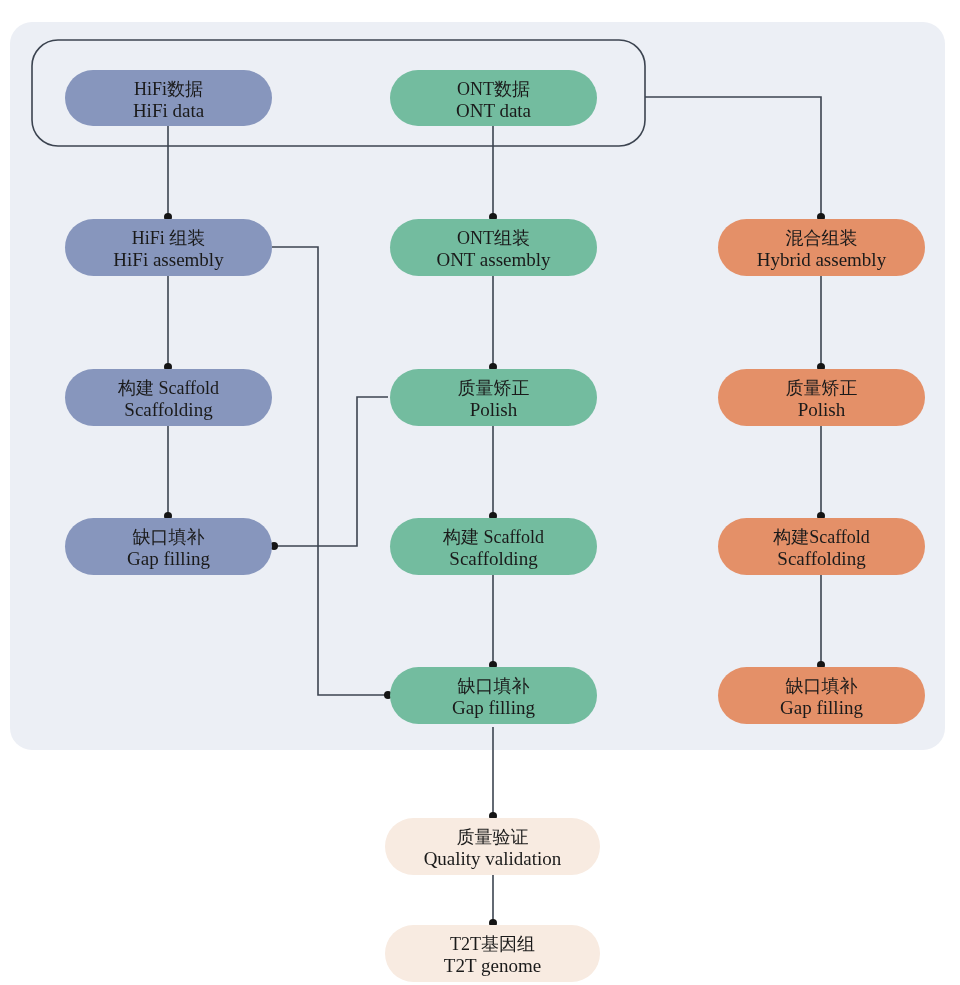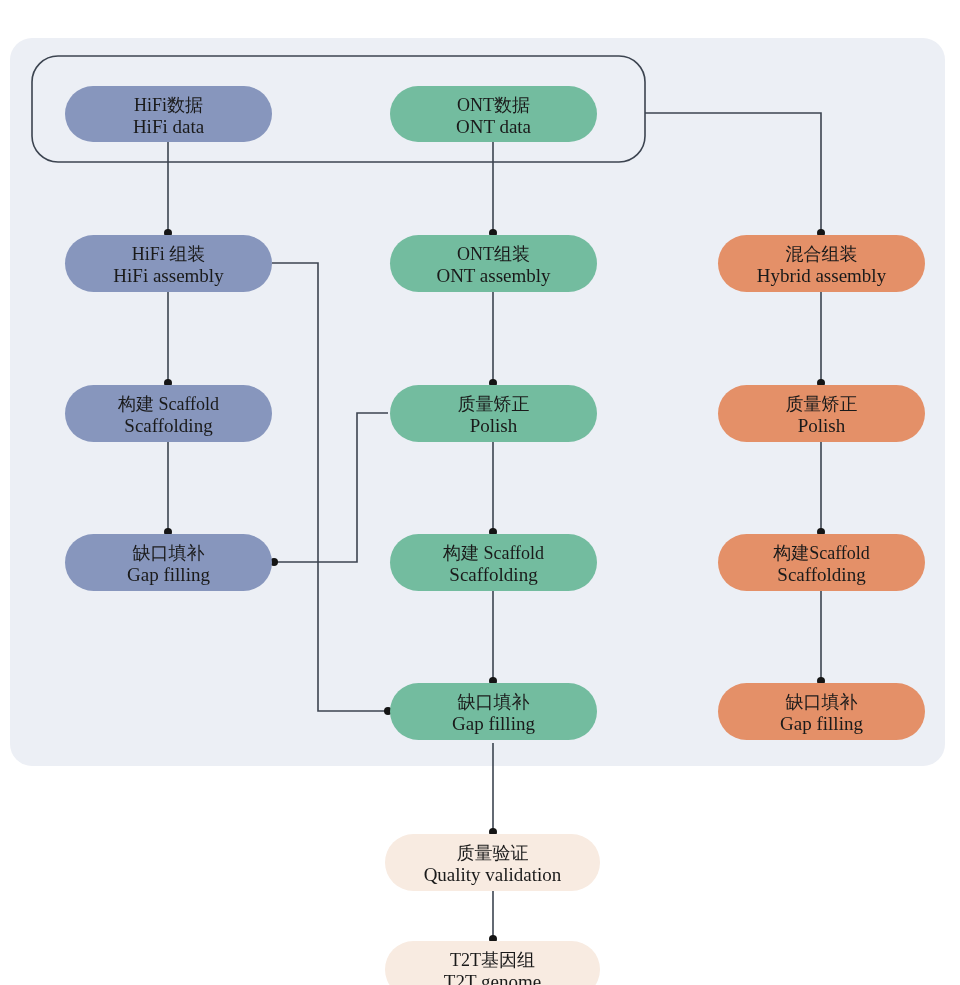--- a/index.html
+++ b/index.html
@@ -10,21 +10,20 @@
   body {
     width: 960px;
     height: 985px;
     font-family: "Liberation Serif", "DejaVu Serif", serif;
     overflow: hidden;
   }
   #diagram-root {
     position: relative;
     width: 960px;
     height: 742px;
-    margin-top: 16px;
   }
   svg.flow {
     display: block;
     width: 960px;
     height: 985px;
   }
   .node-label {
     font-family: "Liberation Serif", "DejaVu Serif", serif;
     fill: #1a1a1a;
     text-anchor: middle;

